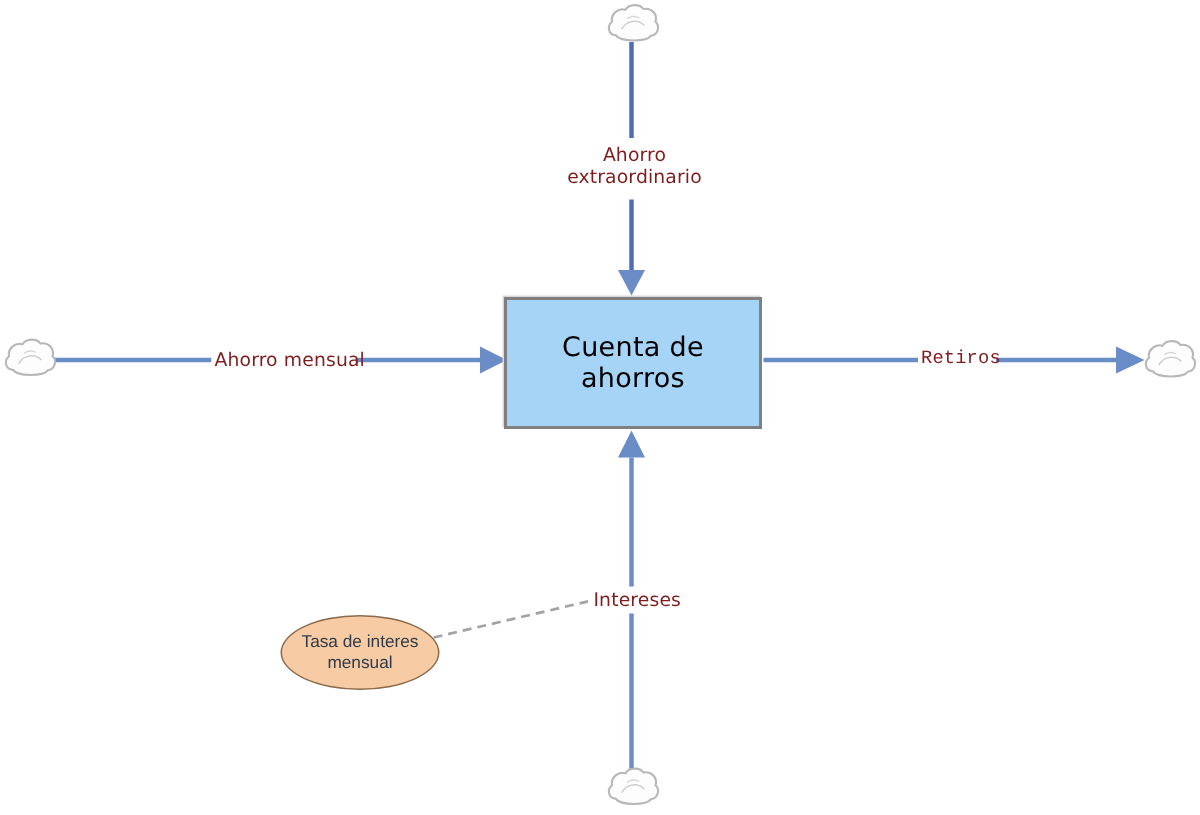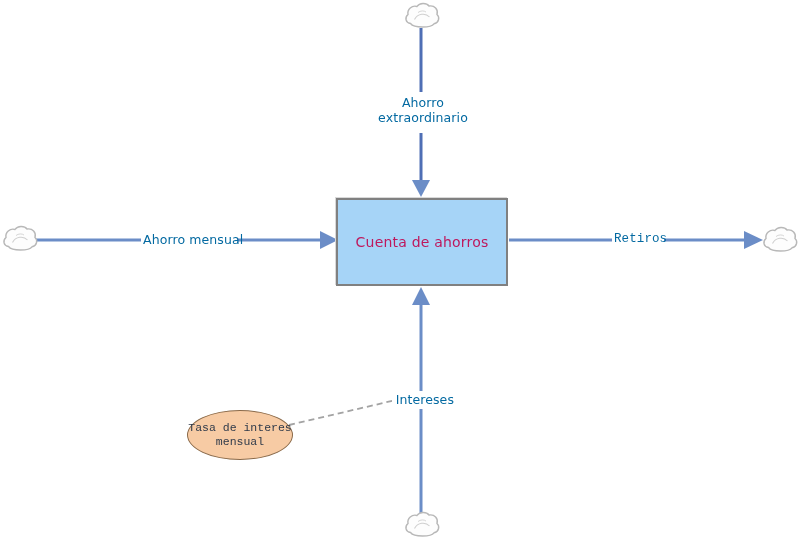--- a/index.html
+++ b/index.html
@@ -20,21 +20,21 @@
   }
   #diagram-svg {
     position: absolute;
     left: 0;
     top: 0;
     width: 800px;
     height: 543px;
   }
   .flow-label {
     position: absolute;
-    color: #0369a1;
+    color: #7f1d1d;
     font-family: "DejaVu Sans", sans-serif;
     font-size: 12.5px;
     line-height: 15px;
     text-align: center;
     white-space: nowrap;
     background: #ffffff;
     padding: 0 2px;
     letter-spacing: 0.1px;
   }
   .flow-label.multiline {
@@ -49,43 +49,43 @@
     height: 88px;
     background: #a6d4f7;
     border: 2px solid #808080;
     box-sizing: border-box;
     box-shadow: -1px -1px 0 0 #d9d9d9;
     display: flex;
     align-items: center;
     justify-content: center;
   }
   .stock-label {
-    color: #be185d;
+    color: #000000;
     font-family: "DejaVu Sans", sans-serif;
-    font-size: 14px;
+    font-size: 18px;
     text-align: center;
     letter-spacing: 0.2px;
   }
   .aux-ellipse {
     position: absolute;
     left: 187px;
     top: 410px;
     width: 106px;
     height: 50px;
     background: #f7cba4;
     border: 1.5px solid #8a6a4a;
     border-radius: 50%;
     box-sizing: border-box;
     display: flex;
     align-items: center;
     justify-content: center;
   }
   .aux-label {
     color: #2f3a4a;
-    font-family: Liberation Mono, monospace;
+    font-family: Liberation Sans, sans-serif;
     font-size: 11.5px;
     line-height: 14px;
     text-align: center;
   }
 </style>
 </head>
 <body>
 
 <div id="canvas">
 

